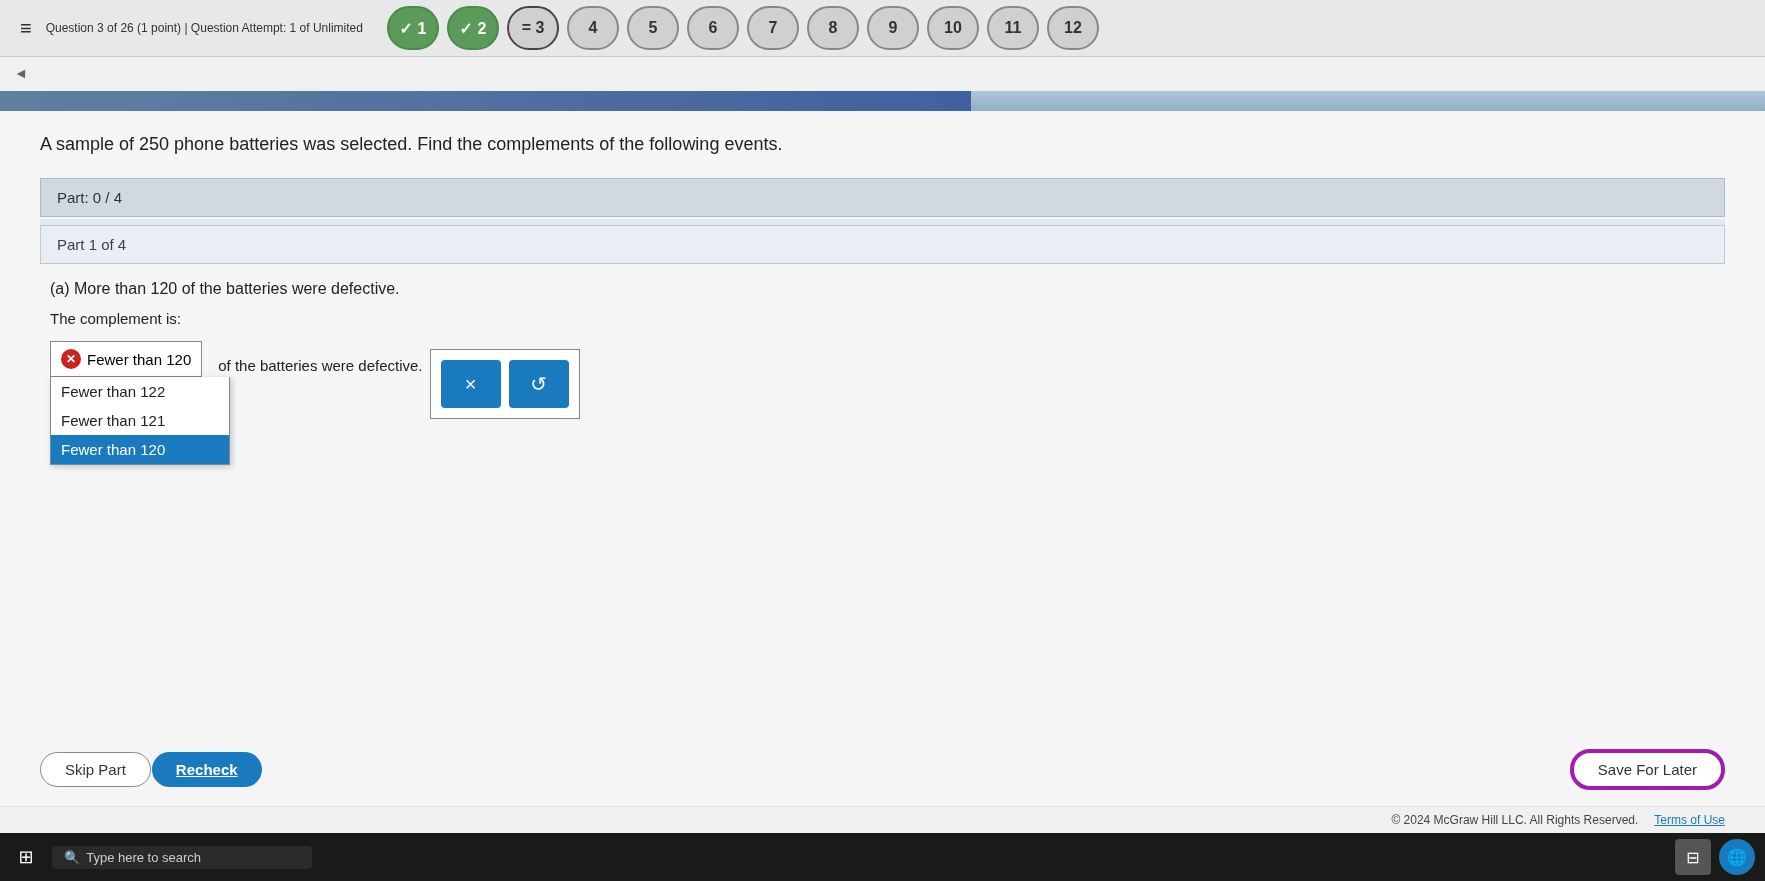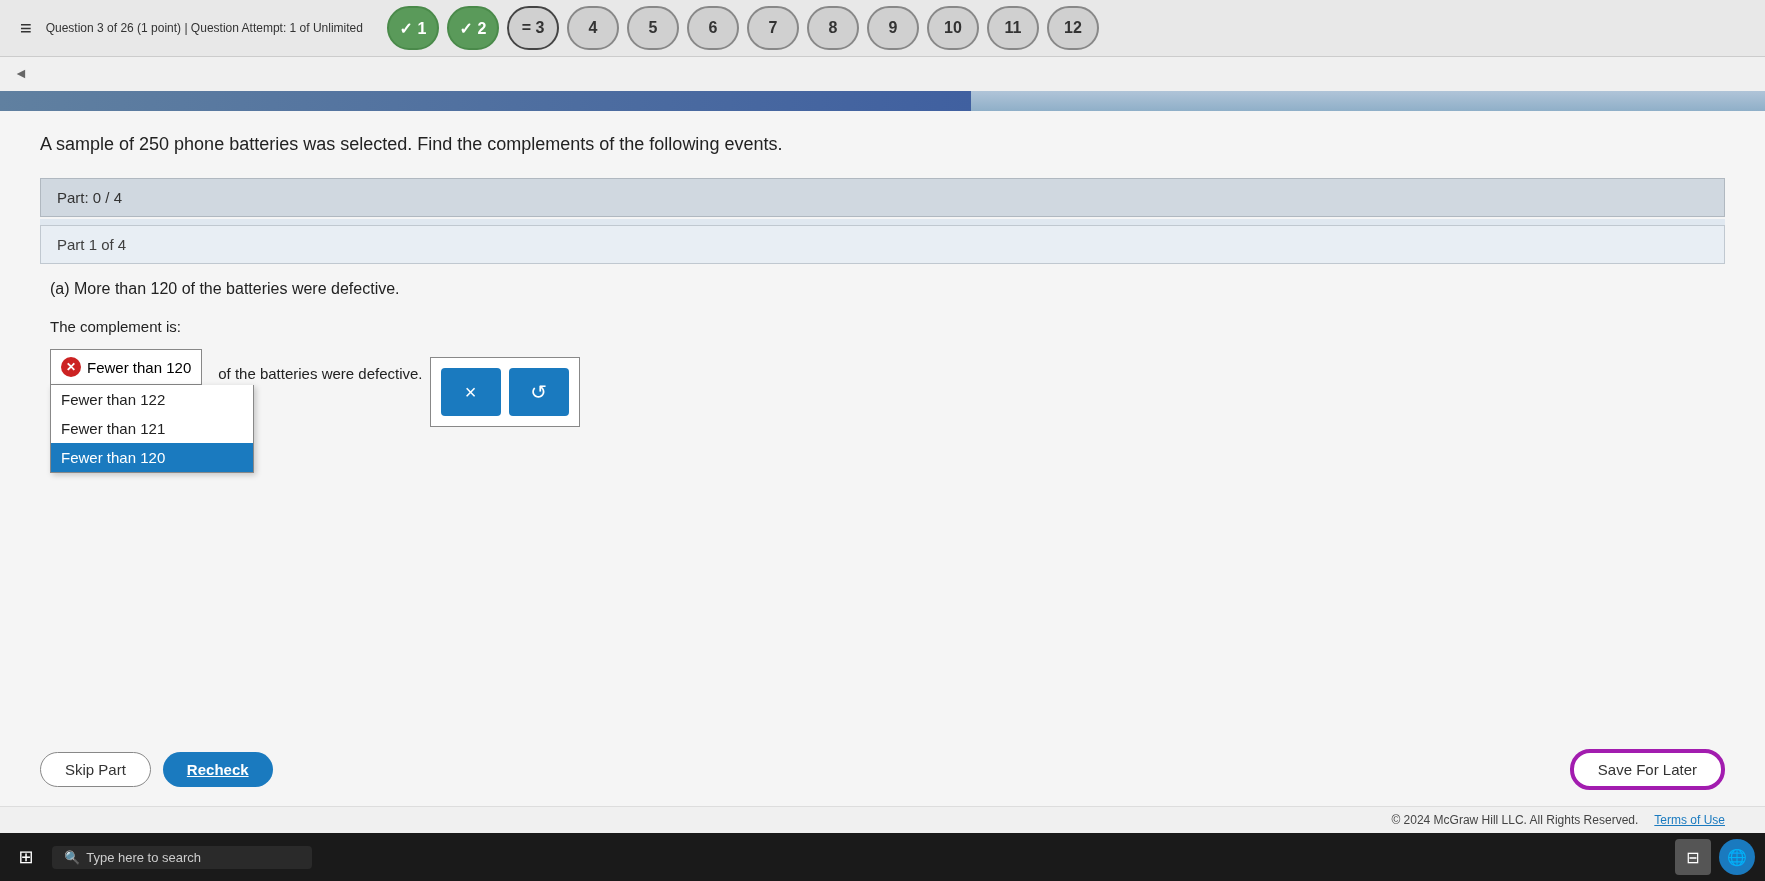--- a/index.html
+++ b/index.html
@@ -140,21 +140,21 @@
     }
 
     
     .part-content {
       padding: 0 10px;
     }
 
     .part-question {
       font-size: 16px;
       color: #222;
-      margin-bottom: 20px;
+      margin-bottom: 12px;
     }
 
     .complement-label {
       font-size: 15px;
       color: #222;
       margin-bottom: 14px;
     }
 
     
     .answer-row {
@@ -192,21 +192,21 @@
       flex-shrink: 0;
     }
 
     .dropdown-menu {
       position: absolute;
       top: 36px;
       left: 0;
       background: white;
       border: 1px solid #888;
       border-top: none;
-      width: 204px;
+      width: 180px;
       z-index: 10;
       box-shadow: 2px 2px 6px rgba(0,0,0,0.2);
     }
 
     .dropdown-option {
       padding: 6px 10px;
       font-size: 15px;
       cursor: pointer;
       color: #222;
     }
@@ -253,21 +253,21 @@
     .bottom-area {
       display: flex;
       align-items: center;
       justify-content: space-between;
       padding: 16px 40px;
       background: #f5f5f5;
     }
 
     .bottom-left {
       display: flex;
-      gap: 12px;
+      gap: 1px;
     }
 
     .skip-btn {
       background: white;
       border: 1px solid #888;
       border-radius: 20px;
       padding: 8px 24px;
       font-size: 15px;
       cursor: pointer;
       color: #333;

